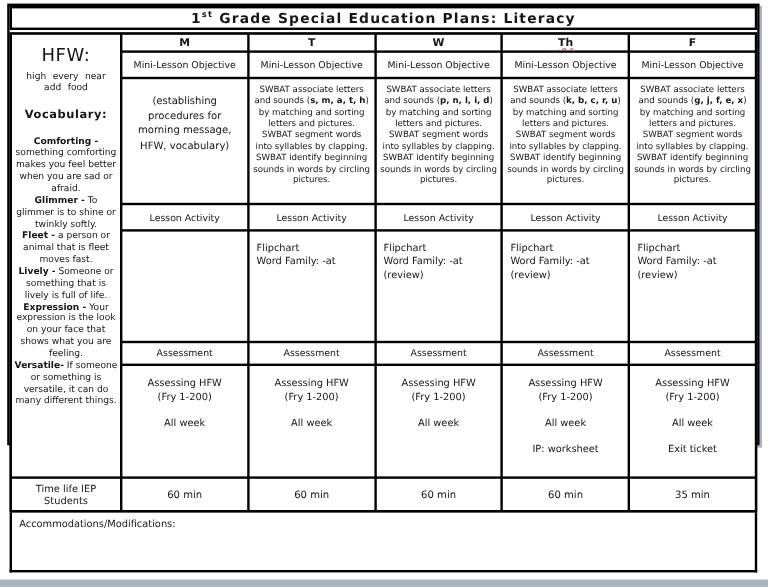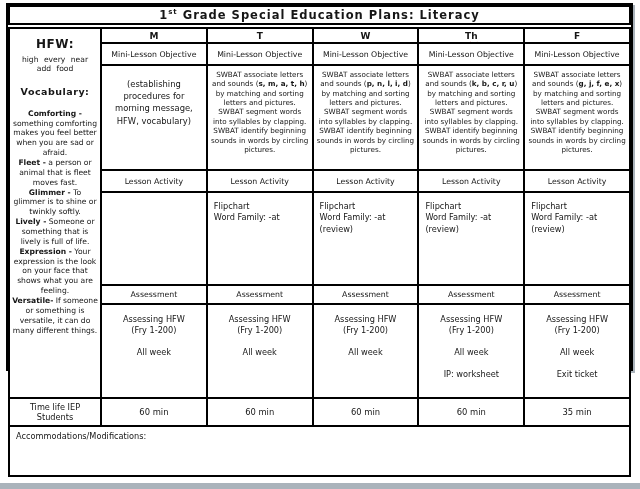--- a/index.html
+++ b/index.html
@@ -38,21 +38,21 @@
     background:var(--line);
     border:2px solid var(--line);
   }
   .cell{background:#fff;overflow:hidden;}
 
   .sidebar{
     grid-row:1 / span 7;grid-column:1;
     text-align:center;font-size:7.6px;line-height:1.3;
     padding:8px 2px;
   }
-  .hfw-heading{font-weight:bold;font-size:12px;letter-spacing:.5px;}
+  .hfw-heading{font-weight:normal;font-size:15px;letter-spacing:.5px;}
   .hfw-words{margin-top:2px;word-spacing:3px;padding:0 6px;}
   .vocab-heading{font-weight:bold;font-size:9.5px;letter-spacing:.5px;margin:12px 0 10px 0;}
   .vocab-entry{margin:0;}
   .vw{font-weight:bold;}
 
   .day-header{
     display:flex;align-items:center;justify-content:center;
     font-size:9px;font-weight:bold;
   }
   .squiggle{
@@ -108,22 +108,22 @@
       <span><span>1</span><sup>st</sup><span> Grade Special Education Plans: Literacy</span></span>
     </div>
 
     <div class="grid">
 
       <div class="cell sidebar">
         <div class="hfw-heading">HFW:</div>
         <div class="hfw-words">high every near add food</div>
         <div class="vocab-heading">Vocabulary:</div>
         <div class="vocab-entry"><span class="vw">Comforting -</span><span> something comforting makes you feel better when you are sad or afraid.</span></div>
+        <div class="vocab-entry"><span class="vw">Glimmer -</span><span> To glimmer is to shine or twinkly softly.</span></div>
         <div class="vocab-entry"><span class="vw">Fleet -</span><span> a person or animal that is fleet moves fast.</span></div>
-        <div class="vocab-entry"><span class="vw">Glimmer -</span><span> To glimmer is to shine or twinkly softly.</span></div>
         <div class="vocab-entry"><span class="vw">Lively -</span><span> Someone or something that is lively is full of life.</span></div>
         <div class="vocab-entry"><span class="vw">Expression -</span><span> Your expression is the look on your face that shows what you are feeling.</span></div>
         <div class="vocab-entry"><span class="vw">Versatile-</span><span> If someone or something is versatile, it can do many different things.</span></div>
       </div>
 
       <div class="cell day-header">
           <span>M</span>
         </div>
       <div class="cell day-header">
           <span>T</span>

